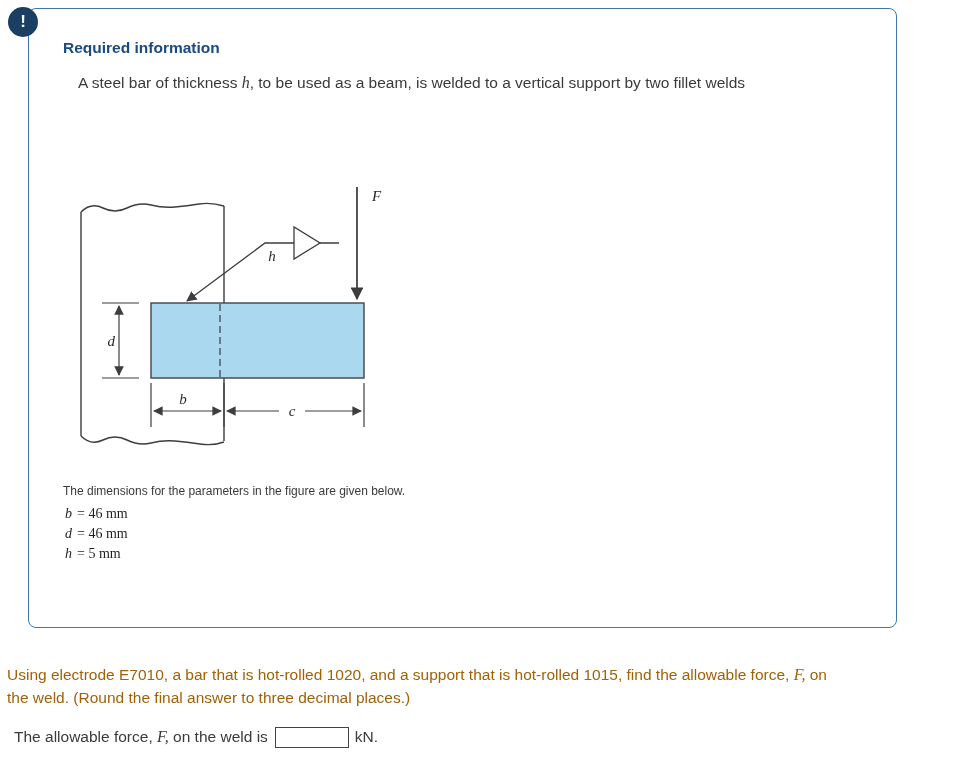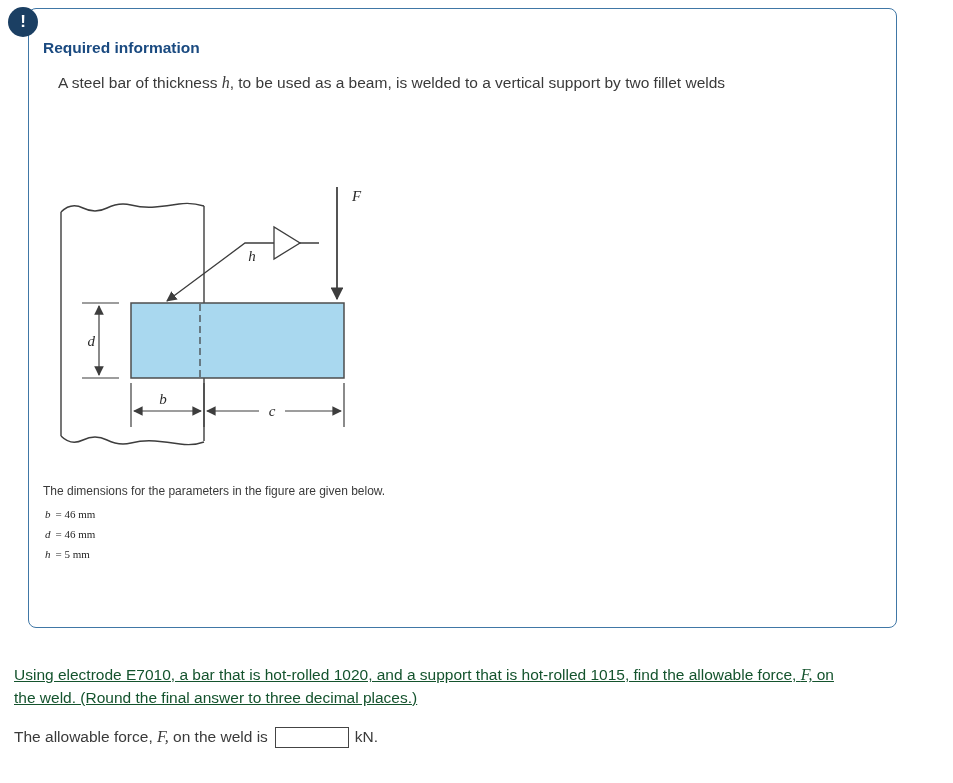--- a/index.html
+++ b/index.html
@@ -10,36 +10,36 @@
   .alert-icon {
     position: absolute; left: 8px; top: 7px; width: 30px; height: 30px;
     border-radius: 50%; background: #1b3f63; color: #ffffff;
     font-weight: bold; font-size: 17px; display: flex; align-items: center; justify-content: center;
     z-index: 2;
   }
 
   .info-box {
     position: absolute; left: 28px; top: 8px; width: 869px; height: 620px;
     border: 1px solid #4077a6; border-radius: 8px; background: #ffffff;
-    padding: 30px 34px 0 14px;
+    padding: 30px 34px 0 34px;
   }
   .info-heading { margin: 0 0 13px 0; font-size: 15.5px; font-weight: bold; color: #1a4a80; }
   .statement { margin: 15px; font-size: 15.5px; line-height: 1.38; color: #3a3a3a; }
   .mathvar { font-family: "Liberation Serif", serif; font-style: italic; font-size: 16px; }
 
   .figure-wrap { margin: 86px 0 0 6px; }
   svg text { font-family: "Liberation Serif", serif; font-style: italic; font-size: 15px; fill: #2a2a2a; }
 
   .dims-intro { margin: 10px 0 0 0; font-size: 12px; }
-  .dims-list { margin: 6px 0 0 2px; font-family: "Liberation Serif", serif; font-size: 11px; color: #1f1f1f; }
+  .dims-list { margin: 6px 0 0 2px; font-family: "Liberation Serif", serif; font-size: 14px; color: #1f1f1f; }
   .dim-row { line-height: 20px; }
   .dim-row .var { font-style: italic; }
   .dim-row .rest { margin-left: 5px; }
 
-  .question { position: absolute; left: 14px; top: 664px; width: 932px; font-size: 15.5px; line-height: 1.42; color: #14532d; text-decoration: underline; }
+  .question { position: absolute; left: 7px; top: 664px; width: 932px; font-size: 15.5px; line-height: 1.42; color: #a16207; }
   .answer-row { position: absolute; left: 14px; top: 727px; font-size: 15.5px; color: #3a3a3a; }
   .answer-input {
     width: 74px; height: 21px; border: 1px solid #444; background: #fff;
     margin: 0 6px 0 7px; vertical-align: middle; font-size: 14px; padding: 0 4px;
     font-family: "Liberation Sans", sans-serif;
   }
 </style>
 </head>
 <body>
 

